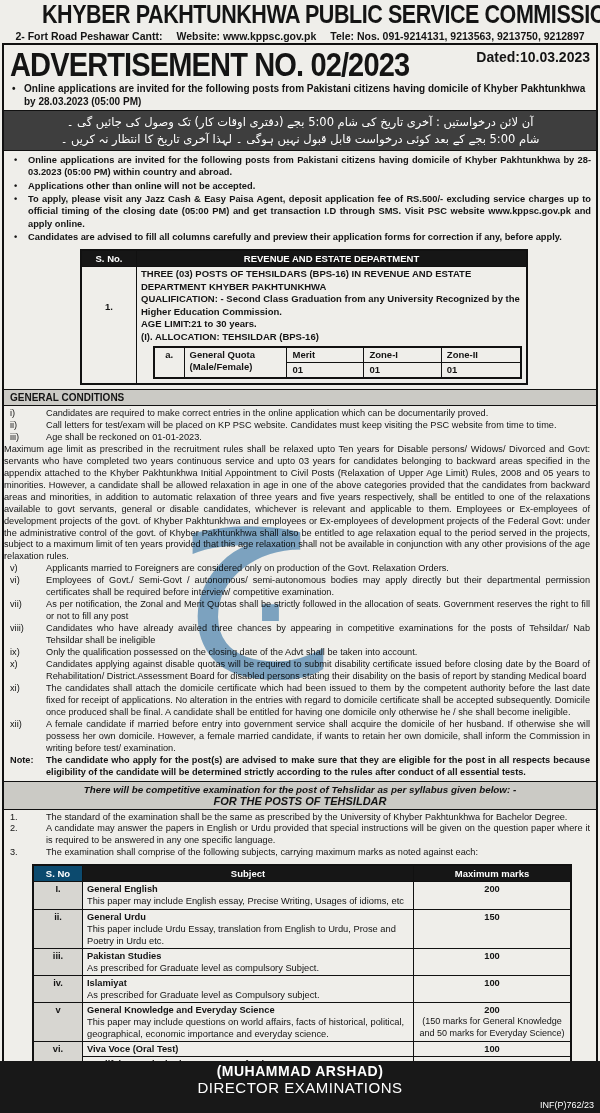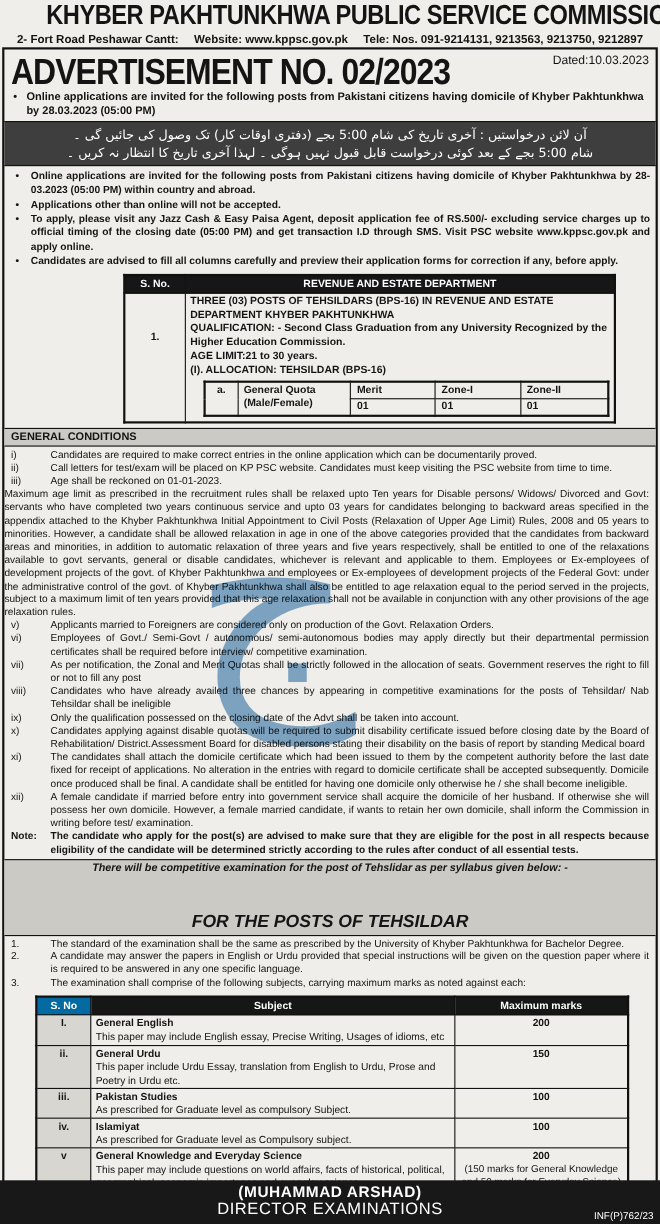--- a/index.html
+++ b/index.html
@@ -8,64 +8,64 @@
   
   .masthead{padding-top:1px;text-align:center;}
   .masthead-title{font-weight:bold;font-size:25px;white-space:nowrap;transform:scaleX(0.86);transform-origin:center;letter-spacing:-0.5px;line-height:1.1;}
   .masthead-sub{font-weight:bold;font-size:10.5px;margin-top:1px;white-space:nowrap;}
   .masthead-sub span{margin:0 7px;}
   
   .frame{border:2px solid #111;margin:1px 2px 0 2px;background:transparent;}
   .adv-head{padding:4px 6px 2px 6px;}
   .adv-line1{display:flex;align-items:flex-start;}
   .adv-headline{font-weight:bold;font-size:33px;line-height:0.95;white-space:nowrap;transform:scaleX(0.88);transform-origin:left center;letter-spacing:-1px;flex:1;}
-  .adv-dated{font-weight:normal;font-size:11px;white-space:nowrap;}
+  .adv-dated{font-weight:bold;font-size:14px;white-space:nowrap;}
   .adv-bullet{display:flex;font-weight:bold;font-size:10px;line-height:1.3;margin-top:2px;}
   .adv-bullet .b{flex:0 0 12px;padding-left:2px;}
   
   .urdu{background:#3e3e3e;color:#fff;text-align:center;direction:rtl;font-family:"DejaVu Sans",sans-serif;font-size:11.5px;line-height:1.45;padding:3px 10px;border-top:1px solid #111;border-bottom:1px solid #111;}
   
   .bullets{padding:3px 5px 2px 0;}
   .bullet{display:flex;font-weight:bold;font-size:9.3px;line-height:1.32;margin-bottom:1px;}
   .bullet .b{flex:0 0 24px;padding-left:10px;box-sizing:border-box;}
   .bullet .t{flex:1;text-align:justify;}
   
-  .dept-wrap{margin:3px 0 4px 108px;width:428px;}
+  .dept-wrap{margin:3px 0 4px 76px;width:428px;}
   table{border-collapse:collapse;}
   .dept{width:448px;border:2px solid #111;font-size:9.5px;}
   .dept th{background:#161616;color:#fff;font-size:9.5px;font-weight:bold;padding:2px 3px;border:1px solid #111;}
   .dept td{vertical-align:top;border:1px solid #111;padding:1px 4px;}
   .dept .sno-col{width:46px;text-align:center;}
   .dept-lines div{font-weight:bold;line-height:1.32;}
   .alloc{margin:3px 0 3px 12px;border:2px solid #111;font-size:9.5px;}
   .alloc td{border:1px solid #111;font-weight:bold;padding:1px 5px;vertical-align:top;line-height:1.25;}
   
   .graybar{background:#cbcac5;border-top:1.5px solid #111;border-bottom:1.5px solid #111;font-weight:bold;font-size:10px;padding:2px 6px;}
   
   .hanglist{padding:2px 0;}
   .hang{display:flex;font-size:9.2px;line-height:1.3;}
   .hang .n{flex:0 0 42px;padding-left:6px;box-sizing:border-box;}
   .hang .t{flex:1;padding-right:6px;text-align:justify;}
   .hang.bold .n,.hang.bold .t{font-weight:bold;}
   
   .syl-banner{background:#cbcac5;border-top:1.5px solid #111;border-bottom:1.5px solid #111;text-align:center;font-weight:bold;padding:2px 4px;font-style:italic;}
   .syl-banner .l1{font-size:9.8px;}
   .syl-banner .l2{font-size:10.5px;}
-  .syl-banner .l3{font-size:16px;margin-top:35px;}
+  .syl-banner .l3{font-size:11px;}
   
   .syl-wrap{margin:3px 0 3px 28px;width:540px;}
   .syl{width:540px;border:2px solid #111;font-size:9.3px;}
   .syl th{background:#161616;color:#fff;font-weight:bold;font-size:9.5px;padding:2px;border:1px solid #111;}
   .syl td{border:1px solid #111;padding:1px 4px;vertical-align:top;line-height:1.3;}
   .syl .sno{width:40px;background:#d7d6d1;text-align:center;font-weight:bold;}
   .syl .marks{width:148px;text-align:center;font-weight:bold;}
   .syl .subj b{display:block;}
   .syl .marks .note{font-weight:normal;font-size:9px;}
   
-  .footer{position:absolute;left:0;right:0;bottom:0;height:40px;background:#181818;color:#fff;text-align:center;}
+  .footer{position:absolute;left:0;right:0;bottom:0;height:52px;background:#181818;color:#fff;text-align:center;}
   .footer .name{font-weight:bold;font-size:14px;letter-spacing:0.5px;padding-top:2px;}
   .footer .title{font-weight:normal;font-size:15px;letter-spacing:0.5px;}
   .footer .ref{position:absolute;right:6px;bottom:3px;font-size:9px;font-weight:normal;}
   
   .watermark{position:absolute;left:175px;top:430px;font-size:230px;font-family:"DejaVu Sans",sans-serif;color:#6ea0c8;opacity:0.85;mix-blend-mode:multiply;pointer-events:none;line-height:1;}
 </style>
 </head>
 <body>
 
 <div class="page">
@@ -227,21 +227,21 @@
       <div class="hang">
           <span class="n">3.</span>
           <span class="t">The examination shall comprise of the following subjects, carrying maximum marks as noted against each:</span>
         </div>
     </div>
 
     <div class="syl-wrap">
       <table class="syl">
         <tbody>
             <tr>
-          <th class="sno" style="background:#0369a1;">S. No</th>
+          <th class="sno" style="background:#0c4a6e;">S. No</th>
           <th>Subject</th>
           <th style="width:148px;">Maximum marks</th>
         </tr>
         <tr>
           <td class="sno">I.</td>
           <td class="subj"><b>General English</b><span>This paper may include English essay, Precise Writing, Usages of idioms, etc</span></td>
           <td class="marks">
                 <div>200</div>
               </td>
         </tr>

